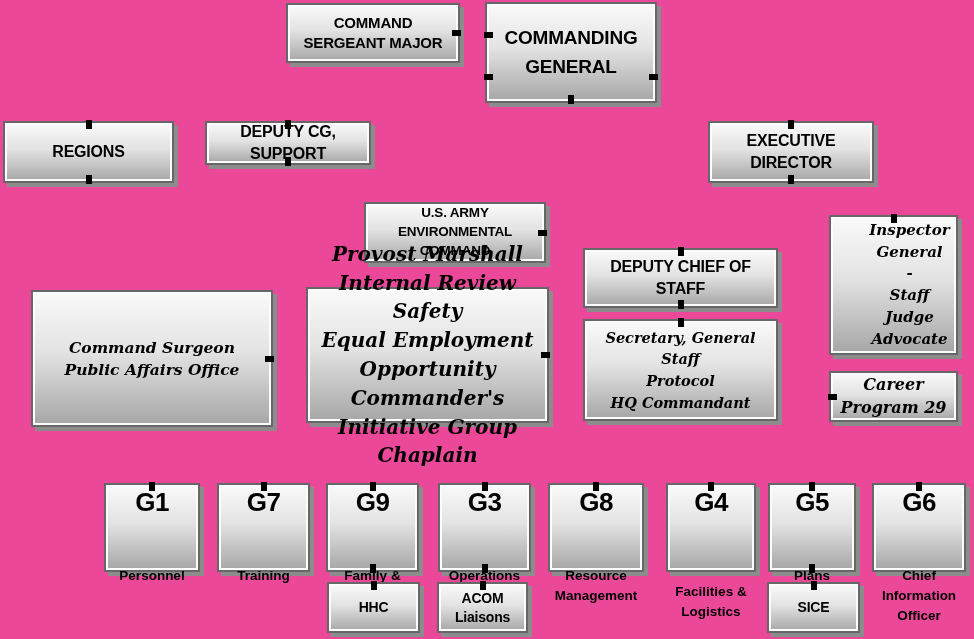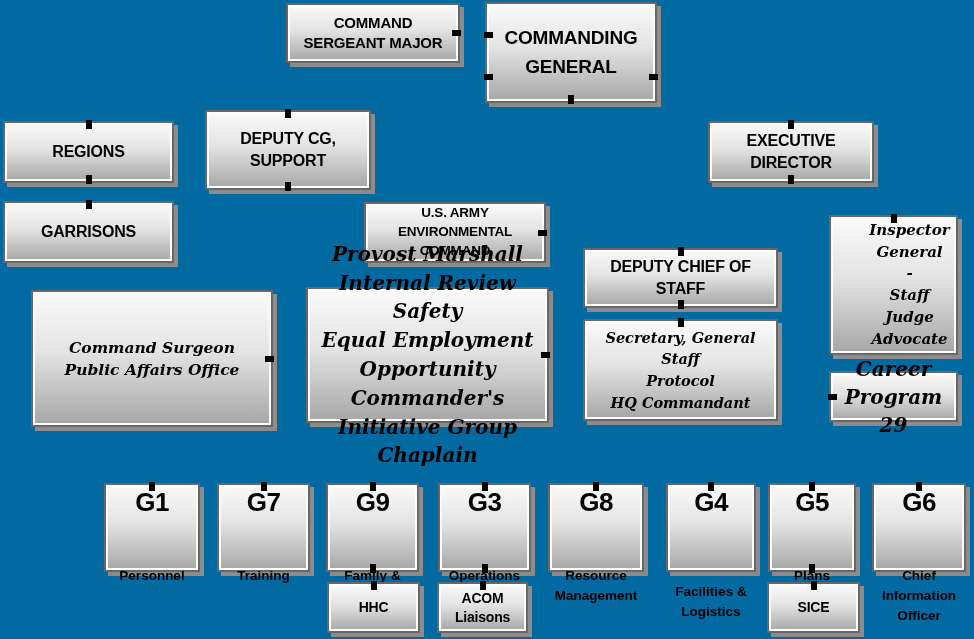--- a/index.html
+++ b/index.html
@@ -1,17 +1,17 @@
 <!DOCTYPE html>
 <html><head>
 <meta charset="utf-8">
 <style>
   html,body{margin:0;padding:0;background:#000;}
   #stage{
-    position:relative;width:974px;height:639px;background:#0369a1;
+    position:relative;width:974px;height:639px;background:#ec4899;
     overflow:hidden;font-family:"Liberation Sans",sans-serif;
   }
   .box{
     position:absolute;box-sizing:border-box;
     background:linear-gradient(to bottom,#fafafa 0%,#e3e3e3 45%,#a6a6a6 100%);
     border:2px solid #676767;
     box-shadow:inset 0 0 0 2px #fcfcfc, 4px 4px 0 0 #8c8c8c;
     display:flex;flex-direction:column;align-items:center;justify-content:center;
     text-align:center;color:#000;
   }
@@ -19,41 +19,41 @@
   
   .caps  .label{font-weight:bold;letter-spacing:-0.2px;}
   .ital  .label{font-family:"DejaVu Serif",serif;font-style:italic;font-weight:bold;}
   .f-csm .label{font-size:15px;line-height:1.32;}
   .f-cg  .label{font-size:19px;line-height:1.5;}
   .f-row2 .label{font-size:16px;line-height:1.35;}
   .f-env .label{font-size:13.5px;line-height:1.4;}
   .f-dcos .label{font-size:16px;line-height:1.35;}
   .f-sub .label{font-size:14px;line-height:1.3;font-weight:bold;}
   .f-ig  .label{font-size:15px;line-height:1.45;}
-  .f-cp29 .label{font-size:20px;line-height:1.4;}
+  .f-cp29 .label{font-size:16px;line-height:1.4;}
   .f-surg .label{font-size:15.5px;line-height:1.4;}
   .f-prov .label{font-size:20px;line-height:1.44;}
   .f-sec .label{font-size:14.5px;line-height:1.5;}
   .gbox{justify-content:flex-start;padding-top:3px;}
   .gcode{font-weight:bold;font-size:26px;line-height:1.15;letter-spacing:-0.5px;}
   .glabel{font-weight:bold;font-size:13.5px;line-height:1.5;white-space:pre-line;margin-top:48px;}
   
   .tick{position:absolute;background:#000;z-index:3;}
   .t-top{top:-3px;left:50%;margin-left:-3px;width:6px;height:9px;}
   .t-bottom{bottom:-3px;left:50%;margin-left:-3px;width:6px;height:9px;}
   .t-left{left:-3px;top:50%;margin-top:-3px;width:9px;height:6px;}
   .t-right{right:-3px;top:50%;margin-top:-3px;width:9px;height:6px;}
   
   #b-csm{left:286px;top:3px;width:174px;height:60px;}
   #b-cg{left:485px;top:2px;width:172px;height:101px;}
   #b-cg .t-left.l1{top:28px;margin-top:0;}
   #b-cg .t-left.l2{top:70px;margin-top:0;}
   #b-cg .t-right{top:70px;margin-top:0;}
   #b-regions{left:3px;top:121px;width:171px;height:62px;}
-  #b-dcgs{left:205px;top:110px;width:166px;height:80px;align-items:center;}
+  #b-dcgs{left:205px;top:121px;width:166px;height:44px;align-items:center;}
   #b-dcgcos{left:486px;top:121px;width:166px;height:62px;}
   #b-execdir{left:708px;top:121px;width:166px;height:62px;}
   #b-garrisons{left:3px;top:201px;width:171px;height:62px;}
   #b-envcmd{left:364px;top:202px;width:182px;height:61px;}
   #b-dcos{left:583px;top:248px;width:195px;height:60px;}
   #b-igsja{left:829px;top:215px;width:129px;height:140px;padding-left:32px;}
   #b-surg{left:31px;top:290px;width:242px;height:137px;}
   #b-prov{left:306px;top:287px;width:243px;height:136px;}
   #b-sec{left:583px;top:319px;width:195px;height:102px;}
   #b-cp29{left:829px;top:371px;width:129px;height:51px;}
@@ -103,24 +103,20 @@
   </div>
 
 
   <div class="box caps f-row2" id="b-execdir">
     <span class="tick t-top"></span>
     <span class="tick t-bottom"></span>
     <div class="label">EXECUTIVE
 DIRECTOR</div>
   </div>
 
-  <div class="box caps f-row2" id="b-garrisons">
-    <span class="tick t-top"></span>
-    <div class="label">GARRISONS</div>
-  </div>
 
   <div class="box caps f-env" id="b-envcmd">
     <span class="tick t-right"></span>
     <div class="label">U.S. ARMY
 ENVIRONMENTAL
 COMMAND</div>
   </div>
 
   <div class="box caps f-dcos" id="b-dcos">
     <span class="tick t-top"></span>

